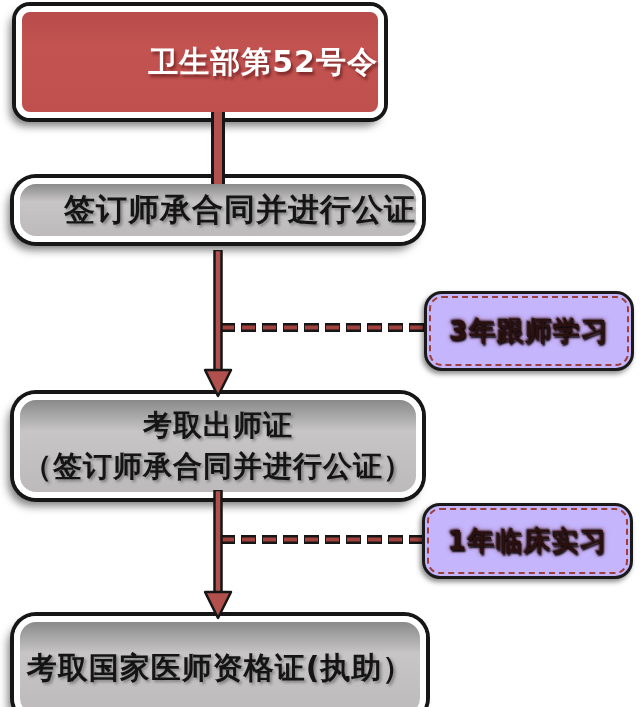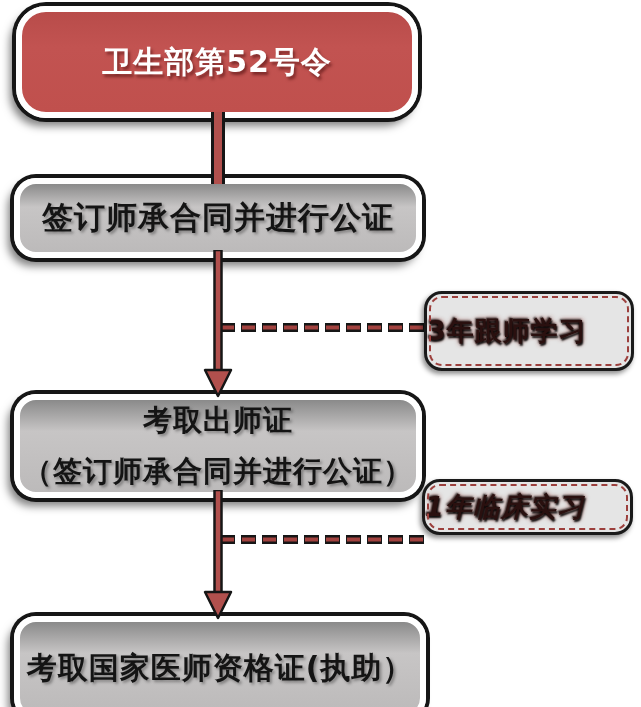--- a/index.html
+++ b/index.html
@@ -11,50 +11,51 @@
 
   
   .node {
     position:absolute; box-sizing:border-box;
     display:flex; flex-direction:column; align-items:center; justify-content:center;
     text-align:center; font-weight:bold; letter-spacing:1px;
     border:6px solid #ffffff; z-index:2;
     box-shadow: 0 0 0 4px #161616, -5px 7px 8px 1px rgba(0,0,0,0.50);
   }
   .node--start {
-    left:16px; top:6px; width:402px; height:112px; border-radius:30px;
+    left:16px; top:6px; width:368px; height:112px; border-radius:14px;
     background:linear-gradient(180deg,#b84c4a 0%, #c25351 35%, #c0504d 100%);
     color:#ffffff; font-size:30px; line-height:1.35;
     text-shadow: 2px 3px 3px rgba(70,10,10,0.55);
+    align-items: flex-end;
   }
   .node--step {
     background:linear-gradient(180deg,#8a8a8a 0%, #c7c5c5 34%, #bcbaba 100%);
     color:#141414; border-radius:22px;
     text-shadow: 2px 2px 3px rgba(0,0,0,0.35);
   }
-  .node--sign   { left:14px; top:178px; width:408px; height:80px;  font-size:31px; }
-  .node--chushi { left:14px; top:394px; width:408px; height:104px; font-size:29px; line-height:1.4;justify-content:space-between; }
+  .node--sign   { left:14px; top:178px; width:408px; height:64px;  font-size:31px;align-items:flex-end; }
+  .node--chushi { left:14px; top:394px; width:408px; height:104px; font-size:29px; line-height:1.4; }
   .node--guojia { left:14px; top:616px; width:412px; height:104px;  font-size:30px; }
 
   
   .note {
     position:absolute; box-sizing:border-box; z-index:2;
-    display:flex; align-items:center; justify-content:flex-start; text-align:center;
-    border:3px solid #1a1a1a; border-radius:18px; background:#e5e5e5;
+    display:flex; align-items:center; justify-content:center; text-align:center;
+    border:3px solid #1a1a1a; border-radius:18px; background:#c4b5fd;
     box-shadow:-2px 3px 5px rgba(0,0,0,0.45);
     font-weight:bold; font-size:27px; letter-spacing:1px;
     color:#2a100f;
     text-shadow: 1px 2px 2px rgba(0,0,0,0.95), -1px -1px 2px rgba(0,0,0,0.7), 0 0 5px rgba(130,35,30,0.9);
   }
   .note::before {
     content:""; position:absolute; inset:2px; pointer-events:none;
     border:2px dashed #9c3f3c; border-radius:13px;
   }
   .note--1 { left:424px; top:291px; width:210px; height:80px; }
-  .note--2 { left:422px; top:479px; width:211px; height:56px;font-style:italic; }
+  .note--2 { left:422px; top:503px; width:211px; height:76px; }
 
   
   .stub {
     position:absolute; left:211px; top:112px; width:8px; height:72px; z-index:3;
     background:#b1504d; border-left:3px solid #161616; border-right:3px solid #161616;
   }
   .arrow-svg { position:absolute; z-index:3; }
   .arrow-svg--2 { left:202px; top:250px; }
   .arrow-svg--3 { left:202px; top:490px; }
   .dash-svg { position:absolute; z-index:1; }

